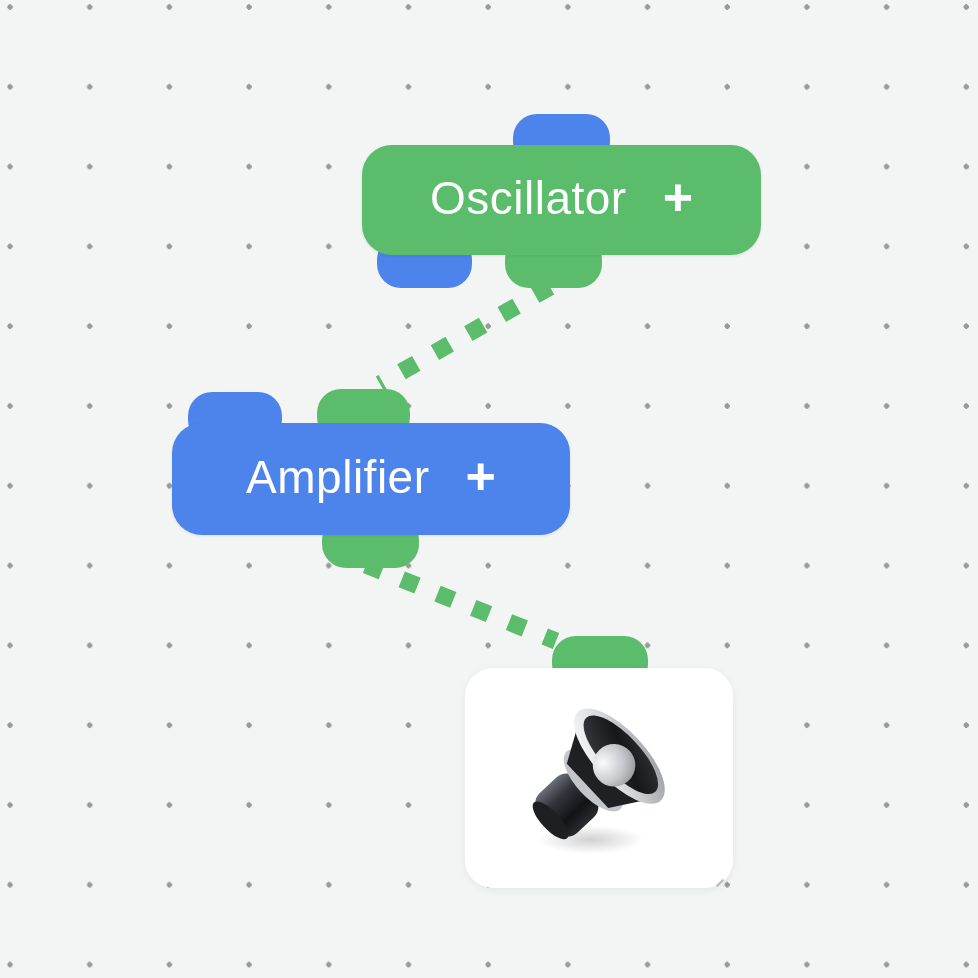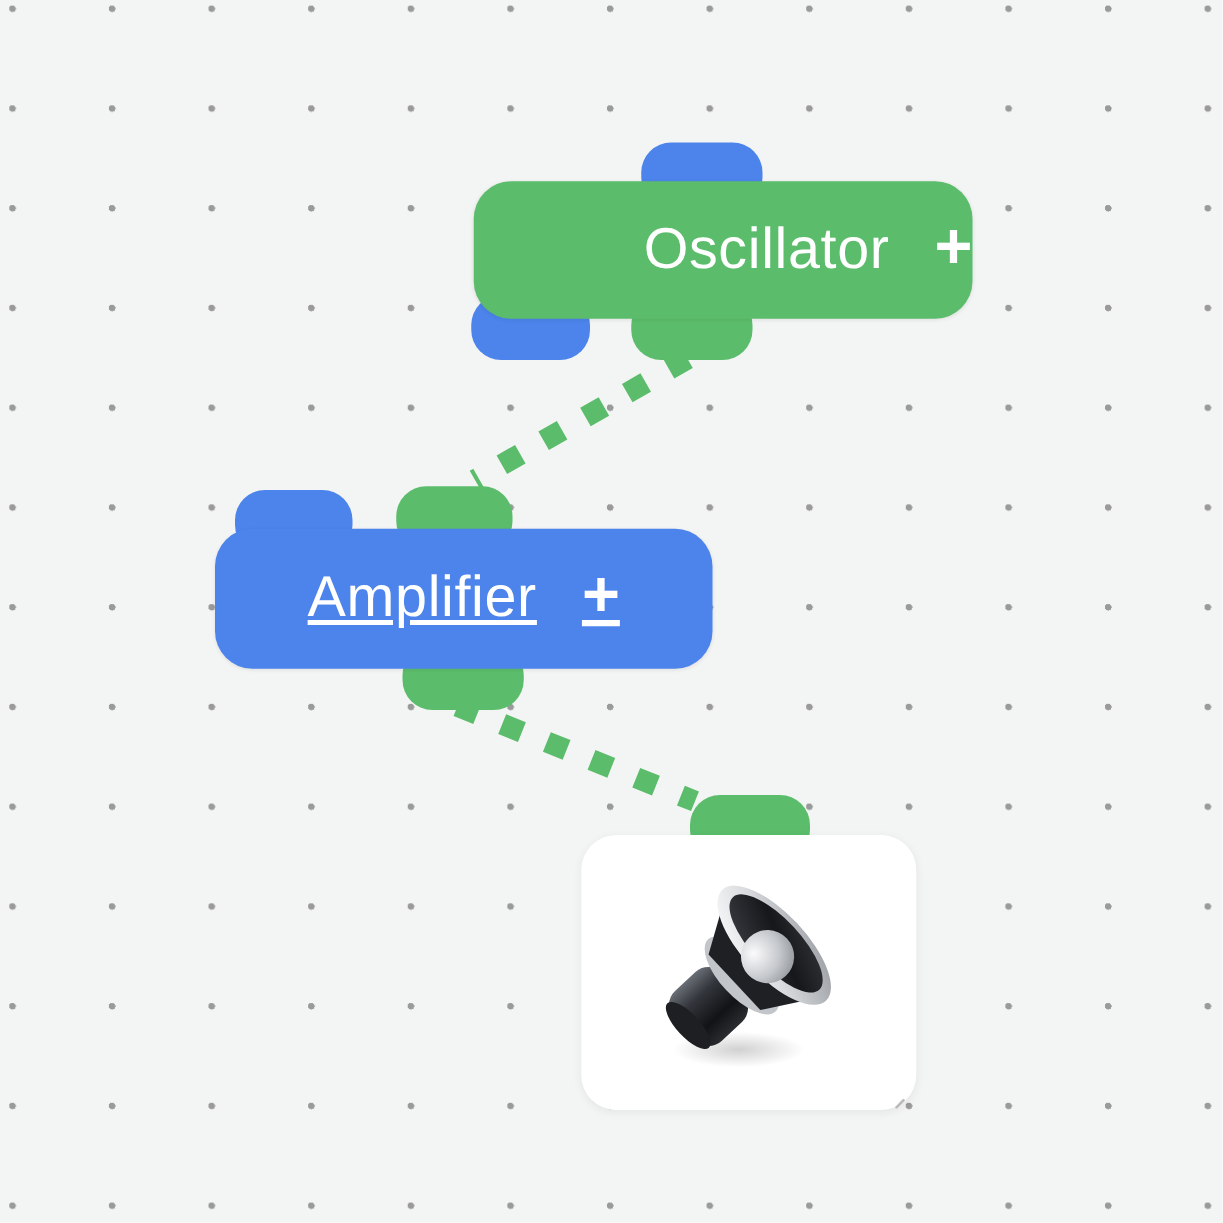--- a/index.html
+++ b/index.html
@@ -57,35 +57,35 @@
     align-items:center;
     justify-content:center;
     gap:36px;
     color:var(--text);
     font-size:46px;
     letter-spacing:0.5px;
     z-index:3;
     box-shadow:0 1px 3px rgba(50,50,50,0.10);
   }
   .node-body.green{background:var(--green);}
-  .node-body.blue{background:var(--blue);text-decoration:underline;}
+  .node-body.blue{background:var(--blue);}
 
   .node-label{line-height:1;transform:translateY(-2px);}
   .add-btn{
     font-size:52px;
     font-weight:700;
     line-height:1;
     transform:translateY(-3px);
     cursor:pointer;
     background:none;border:none;color:var(--text);
     font-family:inherit;
     padding:0;
   }
 
-  #osc-body{left:379px;top:145px;width:399px;height:110px;justify-content:flex-end;}
+  #osc-body{left:362px;top:145px;width:399px;height:110px;}
   #amp-body{left:172px;top:423px;width:398px;height:112px;}
 
   #osc-tab-top{left:513px;top:114px;width:97px;}
   #osc-tab-bottom-left{left:377px;top:236px;width:95px;}
   #osc-tab-bottom-center{left:505px;top:236px;width:97px;}
   #amp-tab-top-left{left:188px;top:392px;width:94px;}
   #amp-tab-top-center{left:317px;top:389px;width:93px;}
   #amp-tab-bottom{left:322px;top:516px;width:97px;}
   #spk-tab{left:552px;top:636px;width:96px;}
 

